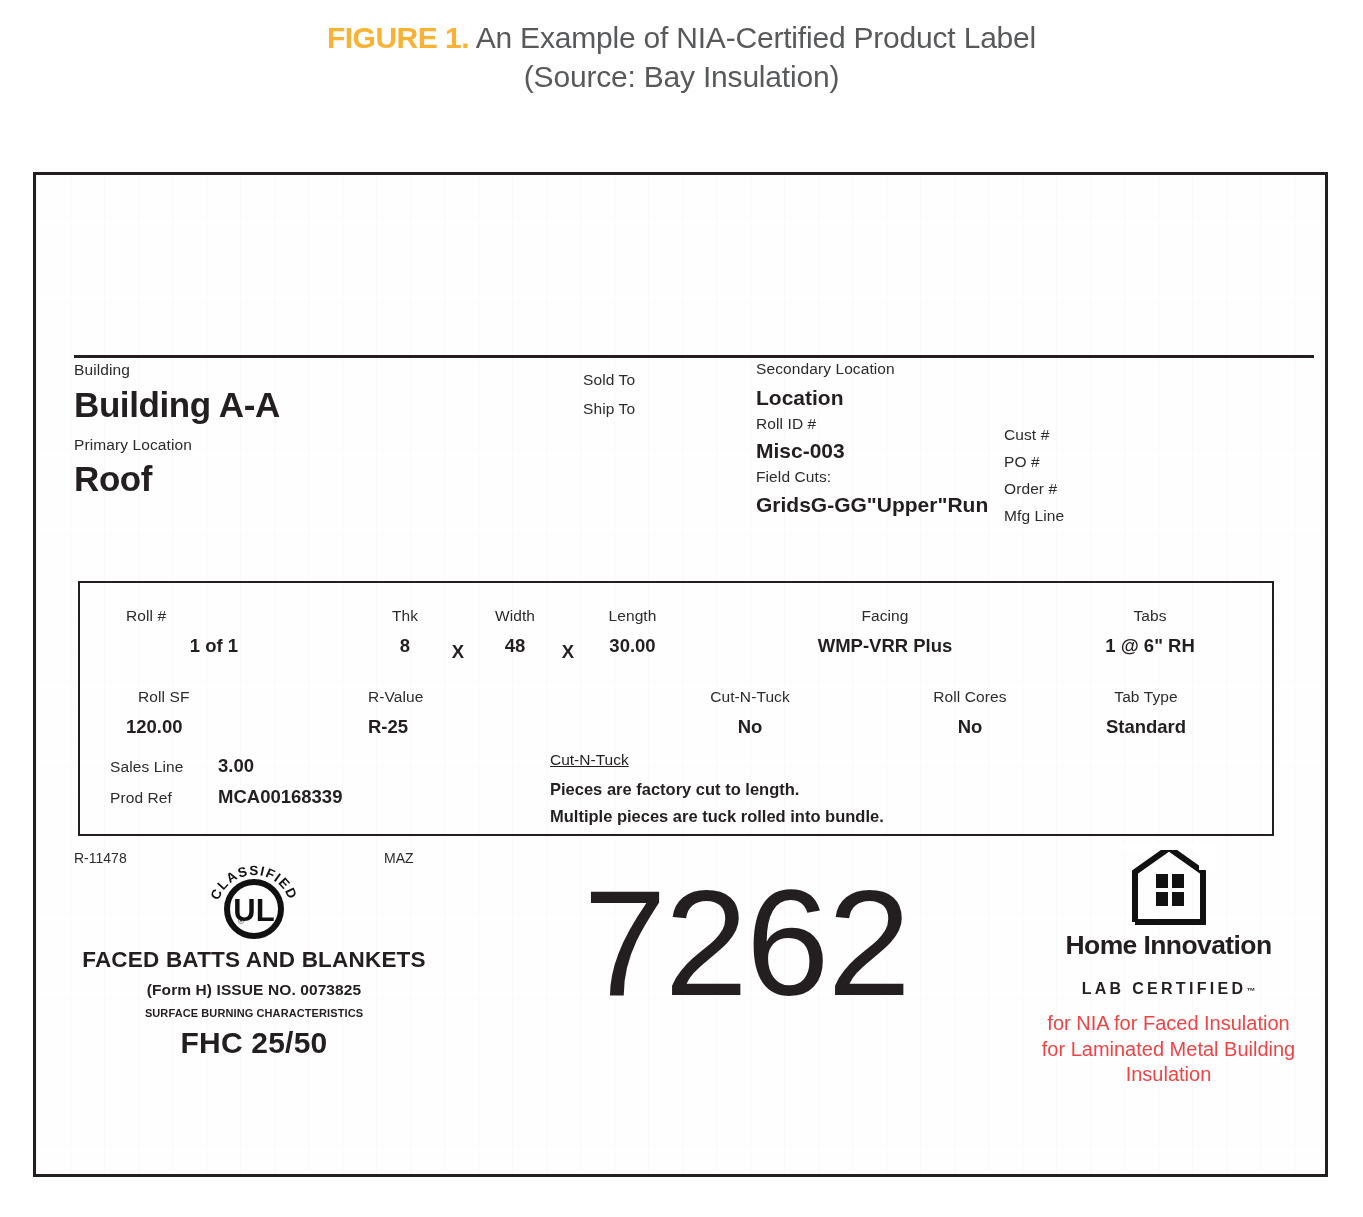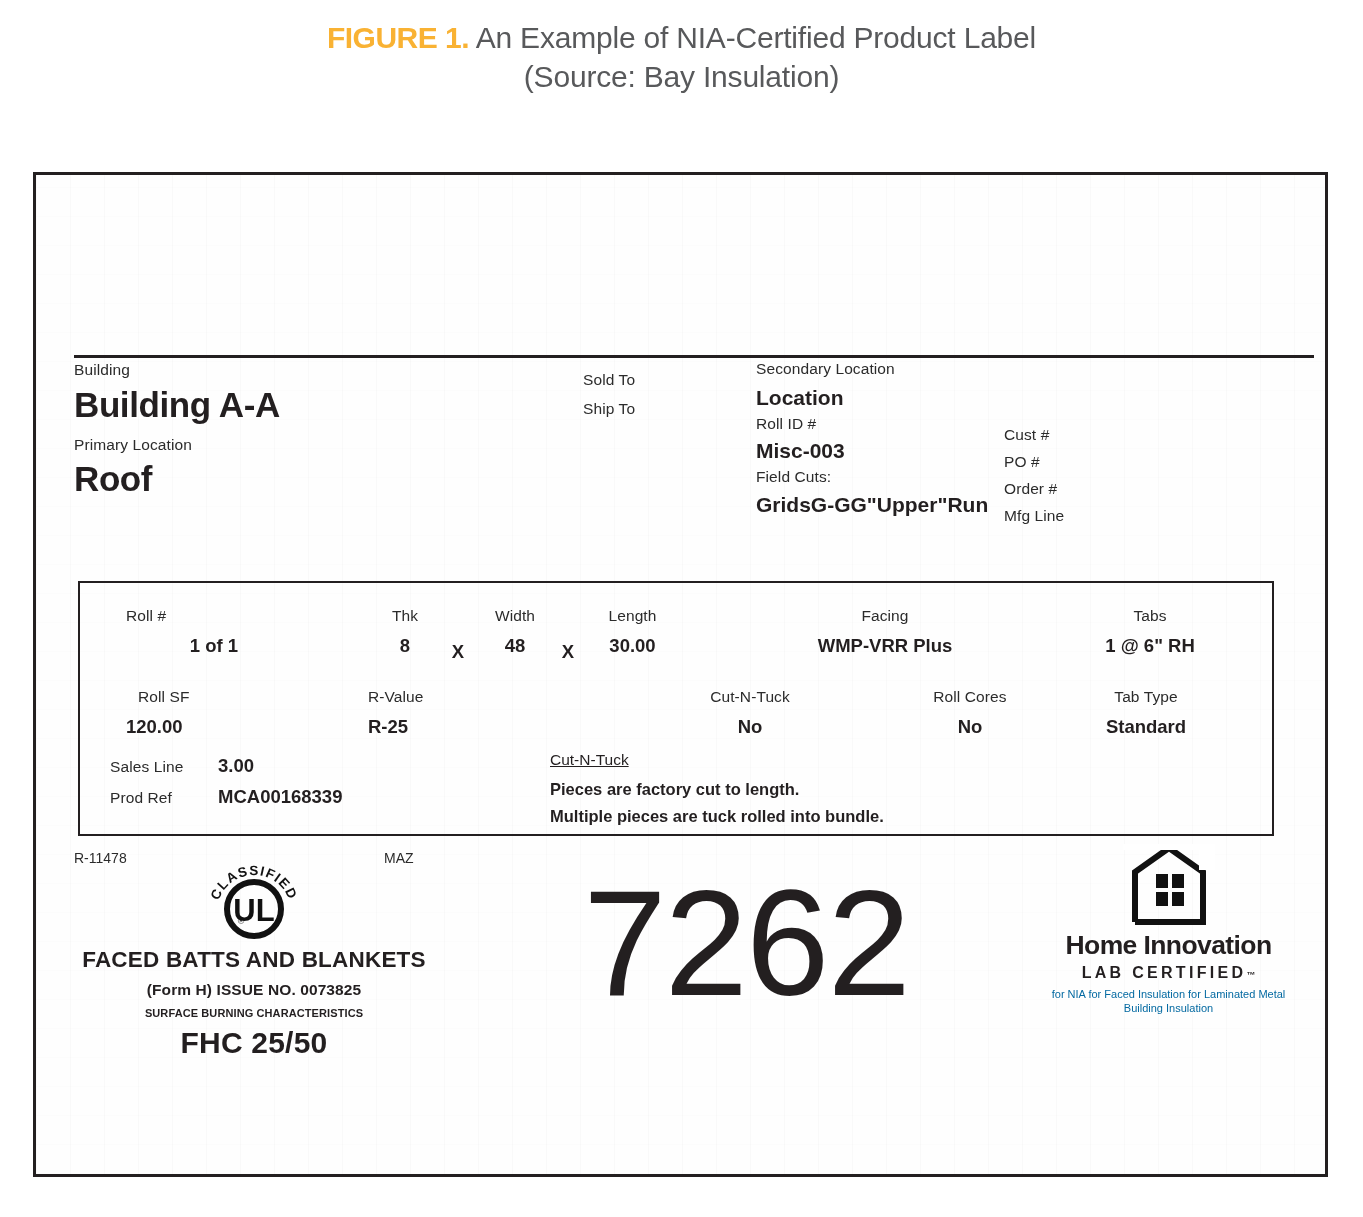--- a/index.html
+++ b/index.html
@@ -140,23 +140,23 @@
     font-size: 150px;
     font-weight: 400;
     line-height: 1;
     letter-spacing: -2px;
     font-family: "Liberation Sans", sans-serif;
   }
 
   #hi-group { position: absolute; left: 1000px; top: 0; width: 265px; text-align: center; }
   #hi-house { margin: 4px auto 0; width: 92px; height: 82px; }
   .hi-name { font-size: 26.5px; font-weight: bold; letter-spacing: -0.6px; margin-top: 4px; }
-  .hi-sub  { font-size: 16px; font-weight: bold; letter-spacing: 3.3px; margin-top: 3px; }
+  .hi-sub  { font-size: 16px; font-weight: bold; letter-spacing: 3.3px; margin-top: 19px; }
   .hi-sub .tm { font-size: 9px; letter-spacing: 0; }
-  .hi-desc { font-size: 11px; line-height: 1.28; margin-top: 5px; color: #0369a1; }
+  .hi-desc { font-size: 20px; line-height: 1.28; margin-top: 13px; color: #ef4444; }
 
   .note-head { font-size: 15.5px; text-decoration: underline; margin-bottom: 11px; }
   .note-line { font-size: 16.5px; font-weight: bold; margin-bottom: 8px; white-space: nowrap; }
 </style>
 </head>
 <body>
 
 <div id="figure-caption">
   <div class="cap-line">
     <span class="fig-num">FIGURE 1.</span><span> An Example of NIA-Certified Product Label</span>

